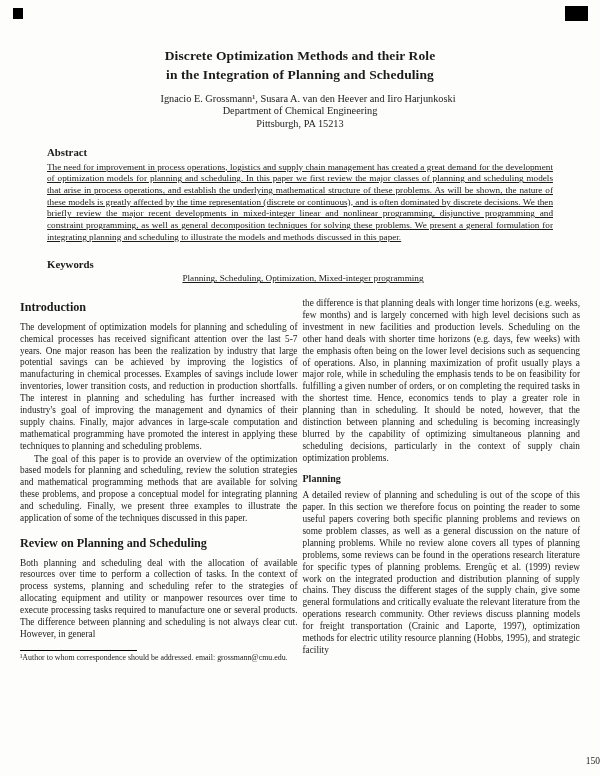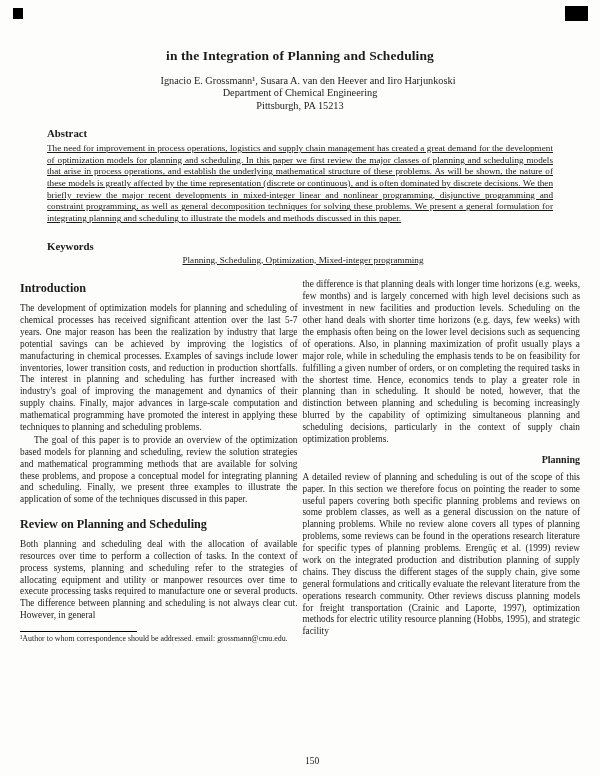--- a/index.html
+++ b/index.html
@@ -55,21 +55,21 @@
     font-weight: bold;
     font-size: 12.2px;
     text-align: left;
     margin: 2px 0 7px 0;
     line-height: 1.2;
   }
   .section-heading.spaced { margin-top: 11px; }
   .subsection-heading {
     font-weight: bold;
     font-size: 10px;
-    text-align: right;
+    text-align: left;
     margin: 8px 0 5px 0;
   }
   .col p { margin: 0; }
   .col p.indent { text-indent: 14px; }
   .col p + p { margin-top: 1px; }
 
   .footnote-rule {
     width: 42%;
     border-top: 0.8px solid #000;
     margin-top: 9px;
@@ -79,34 +79,35 @@
     line-height: 1.3;
     text-align: left;
     margin-top: 2px;
   }
 
   .page-number {
     position: absolute;
     bottom: 10px;
     left: 0;
     width: 100%;
-    text-align: center;
+    text-align: right;
     font-size: 9.5px;
     padding-left: 24px;
   }
 </style>
 </head>
 <body>
 
 <div class="page">
 
   <div class="corner-mark corner-mark-left"></div>
   <div class="corner-mark corner-mark-right"></div>
 
   <div class="header">
+    <div class="title-line">Discrete Optimization Methods and their Role</div>
     <div class="title-line">in the Integration of Planning and Scheduling</div>
     <div class="authors">Ignacio E. Grossmann¹, Susara A. van den Heever and Iiro Harjunkoski</div>
     <div class="affil">Department of Chemical Engineering</div>
     <div class="affil">Pittsburgh, PA 15213</div>
   </div>
 
   <div class="front">
     <div class="block-heading">Abstract</div>
     <div class="block-body">The need for improvement in process operations, logistics and supply chain management has created a great demand for the development of optimization models for planning and scheduling. In this paper we first review the major classes of planning and scheduling models that arise in process operations, and establish the underlying mathematical structure of these problems. As will be shown, the nature of these models is greatly affected by the time representation (discrete or continuous), and is often dominated by discrete decisions. We then briefly review the major recent developments in mixed-integer linear and nonlinear programming, disjunctive programming and constraint programming, as well as general decomposition techniques for solving these problems. We present a general formulation for integrating planning and scheduling to illustrate the models and methods discussed in this paper.</div>
 

